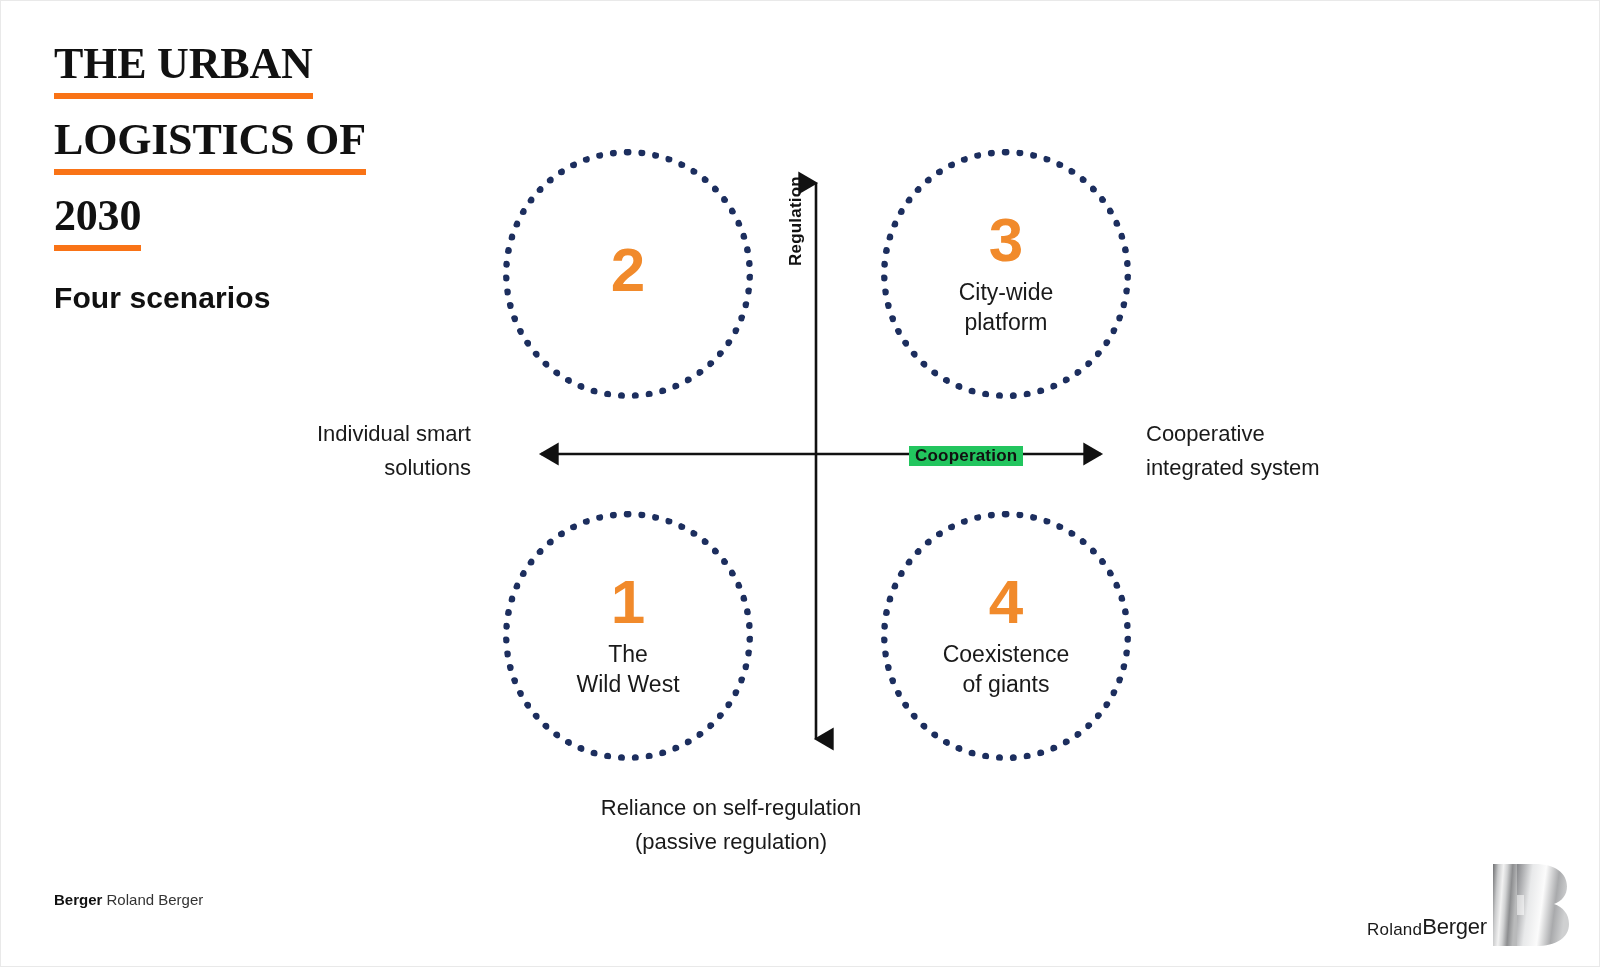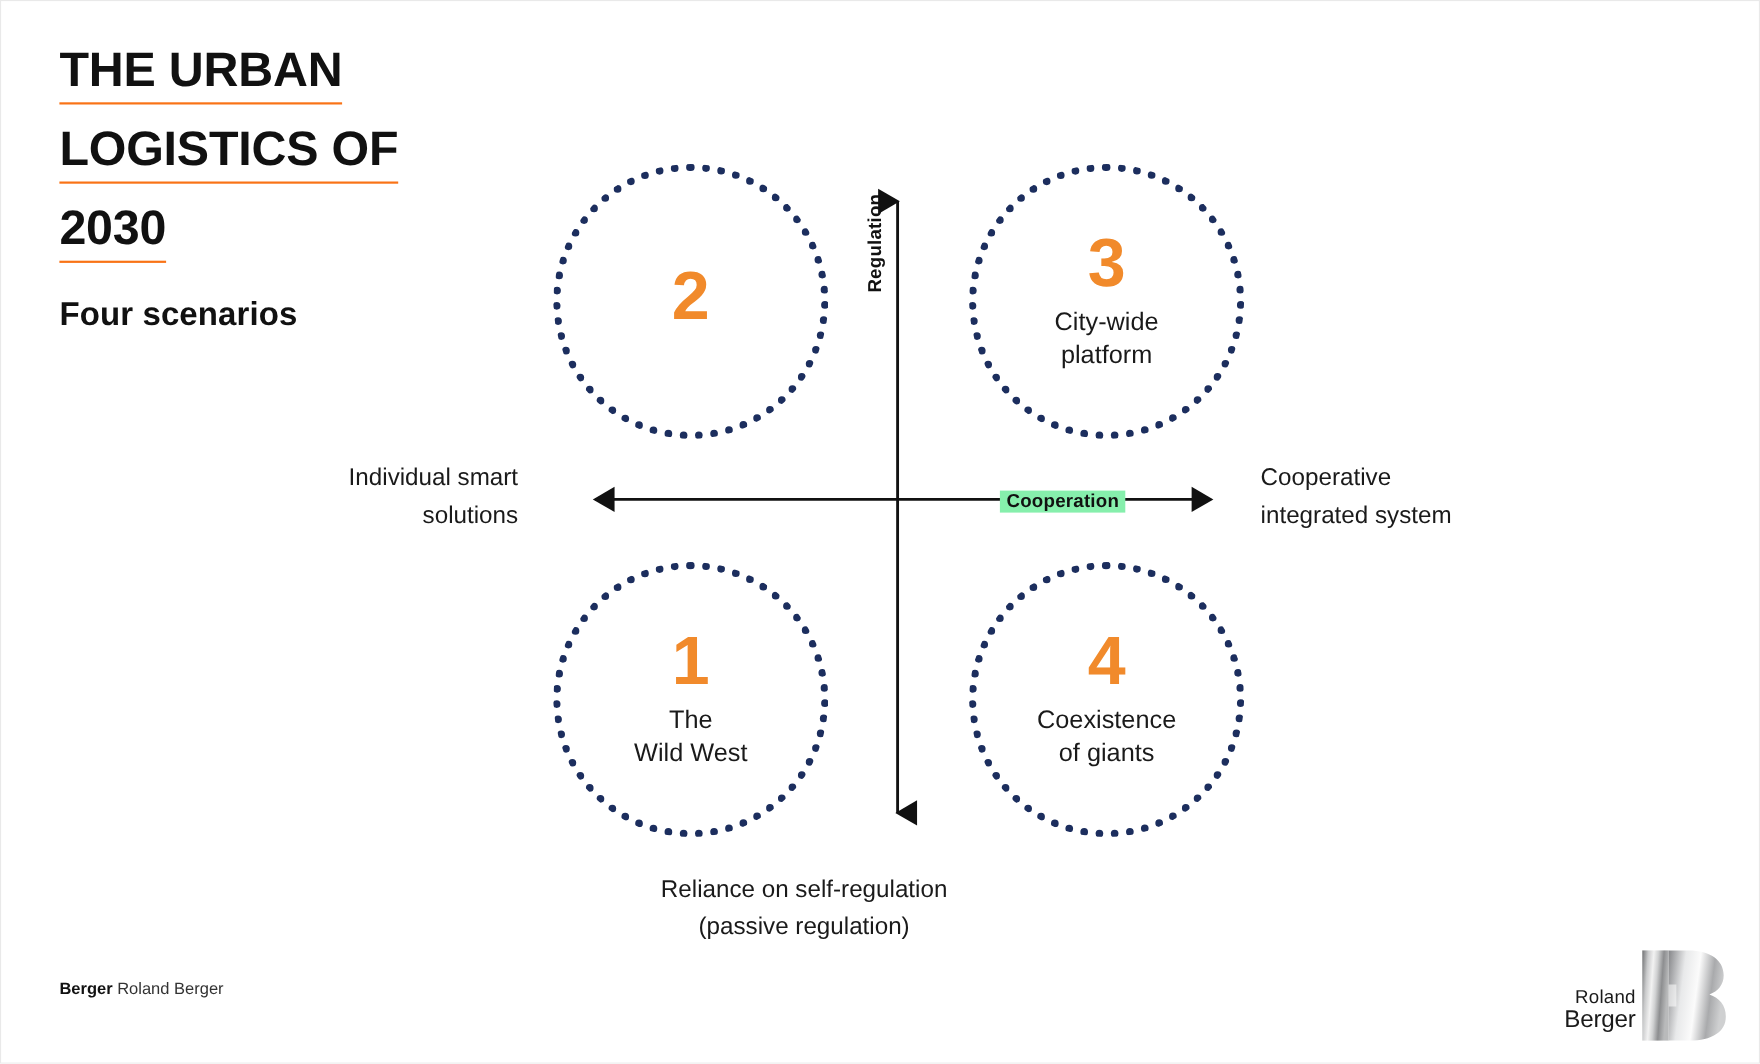--- a/index.html
+++ b/index.html
@@ -25,32 +25,32 @@
 
   
   #title-block {
     position: absolute;
     left: 53px;
     top: 38px;
     width: 400px;
   }
   .title-line {
     display: block;
-    font-family: Liberation Sans, sans-serif;
+    font-family: Liberation Serif, serif;
     font-weight: 700;
     font-size: 44px;
     line-height: 50px;
     letter-spacing: -0.2px;
     color: #111111;
     text-transform: uppercase;
     margin-bottom: 16px;
     padding-bottom: 4px;
     width: max-content;
     max-width: 400px;
-    border-bottom: 2px solid #f97316;
+    border-bottom: 6px solid #f97316;
   }
   #subtitle {
     margin-top: 30px;
     font-size: 30px;
     font-weight: 700;
     color: #111111;
     letter-spacing: 0.1px;
   }
 
   
@@ -87,21 +87,21 @@
   }
   #cooperation-axis-label {
     position: absolute;
     left: 628px;
     top: 385px;
     font-size: 17px;
     font-weight: 700;
     color: #111111;
     white-space: nowrap;
     letter-spacing: 0.2px;
-    background: #86efac;
+    background: #22c55e;
     padding: 0 6px;
   }
 
   
   .pole-label {
     position: absolute;
     font-size: 22px;
     line-height: 34px;
     color: #1a1a1a;
     white-space: pre-line;
@@ -181,21 +181,21 @@
   #logo {
     position: absolute;
     right: 30px;
     bottom: 18px;
     display: flex;
     align-items: flex-end;
     height: 86px;
   }
   #logo-wordmark {
     display: flex;
-    flex-direction: column;
+    flex-direction: row;
     align-items: flex-end;
     line-height: 1;
     padding-bottom: 10px;
     padding-right: 4px;
   }
   #logo-roland {
     font-size: 17px;
     color: #1a1a1a;
     letter-spacing: 0.2px;
   }

